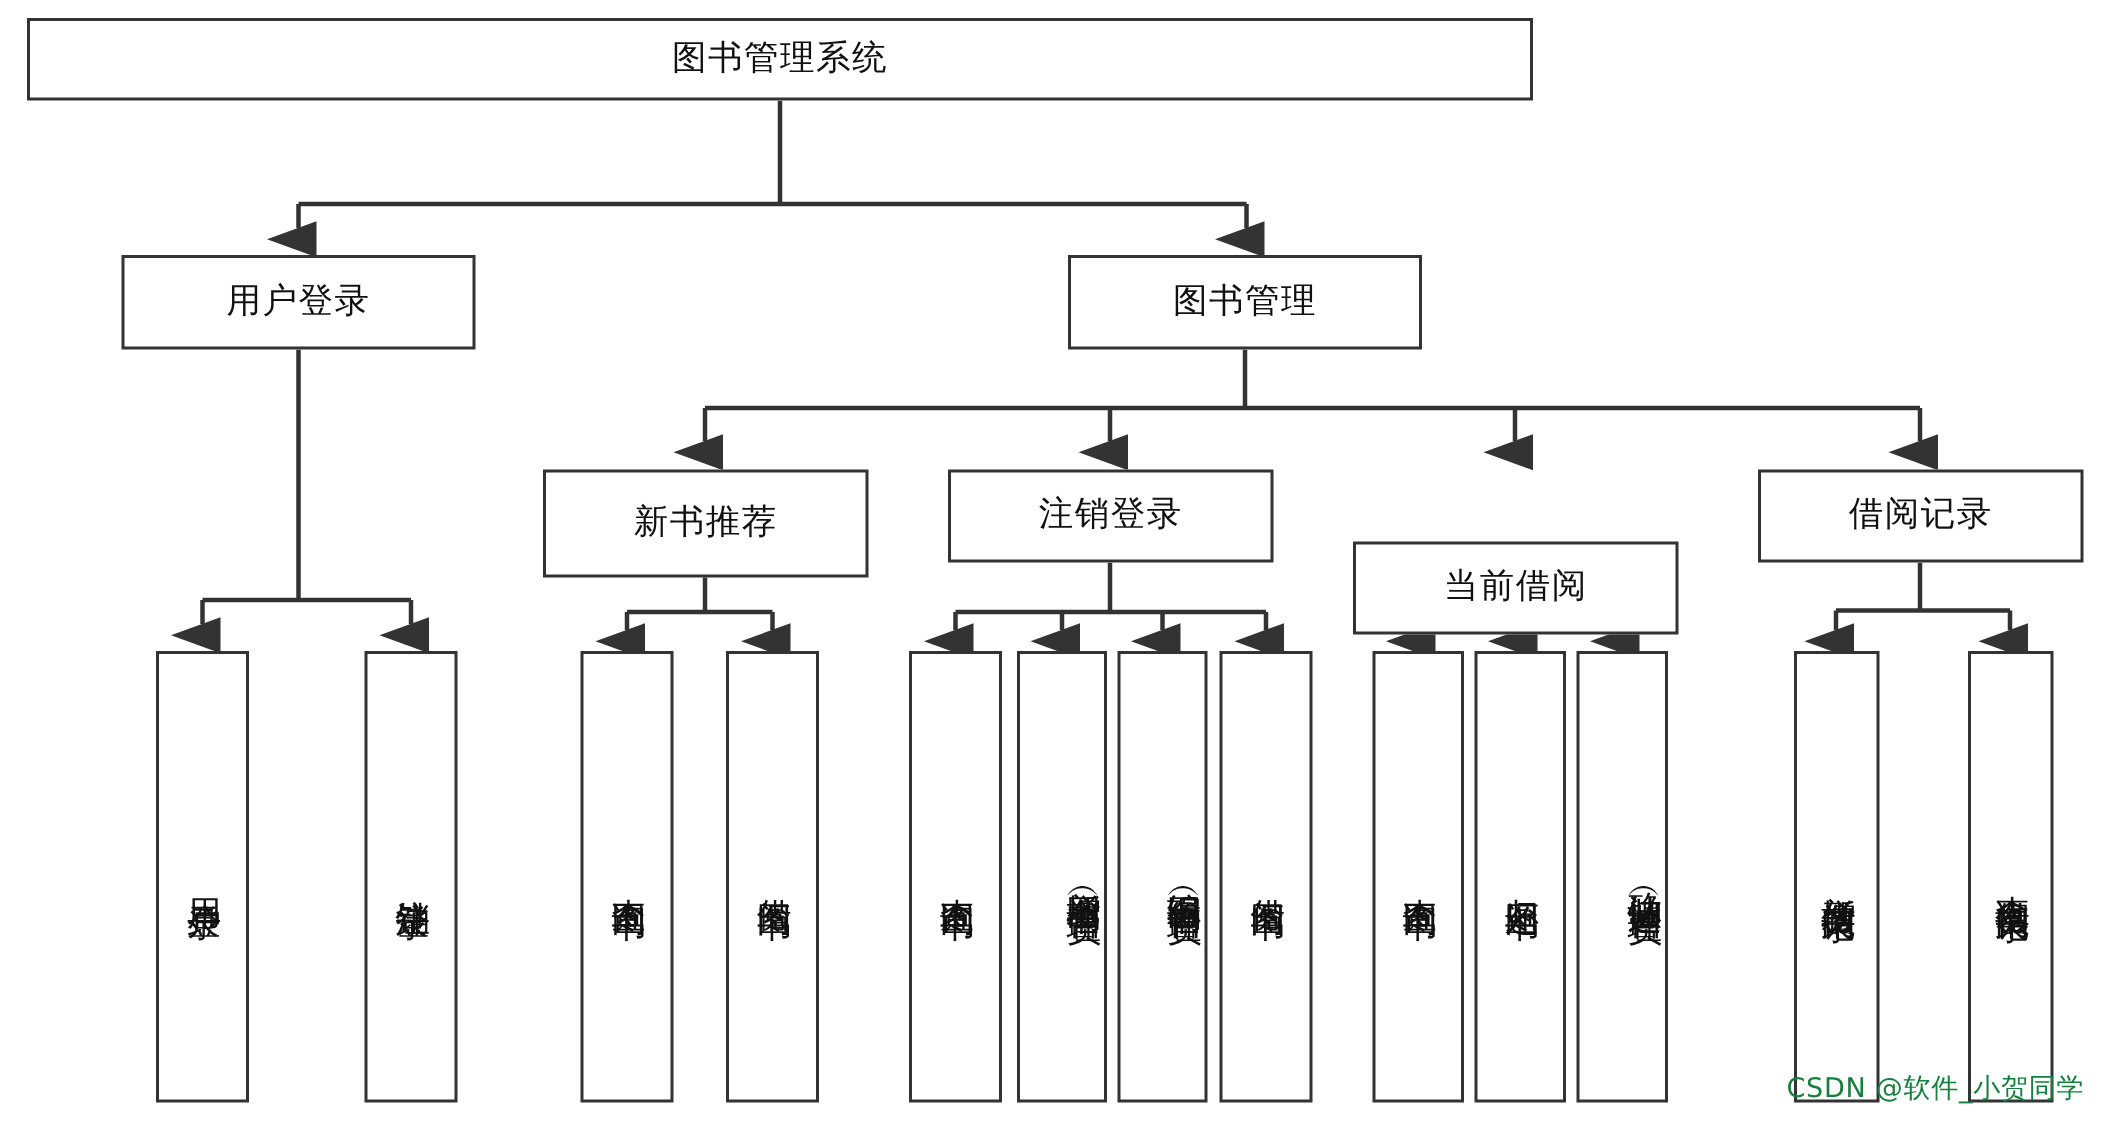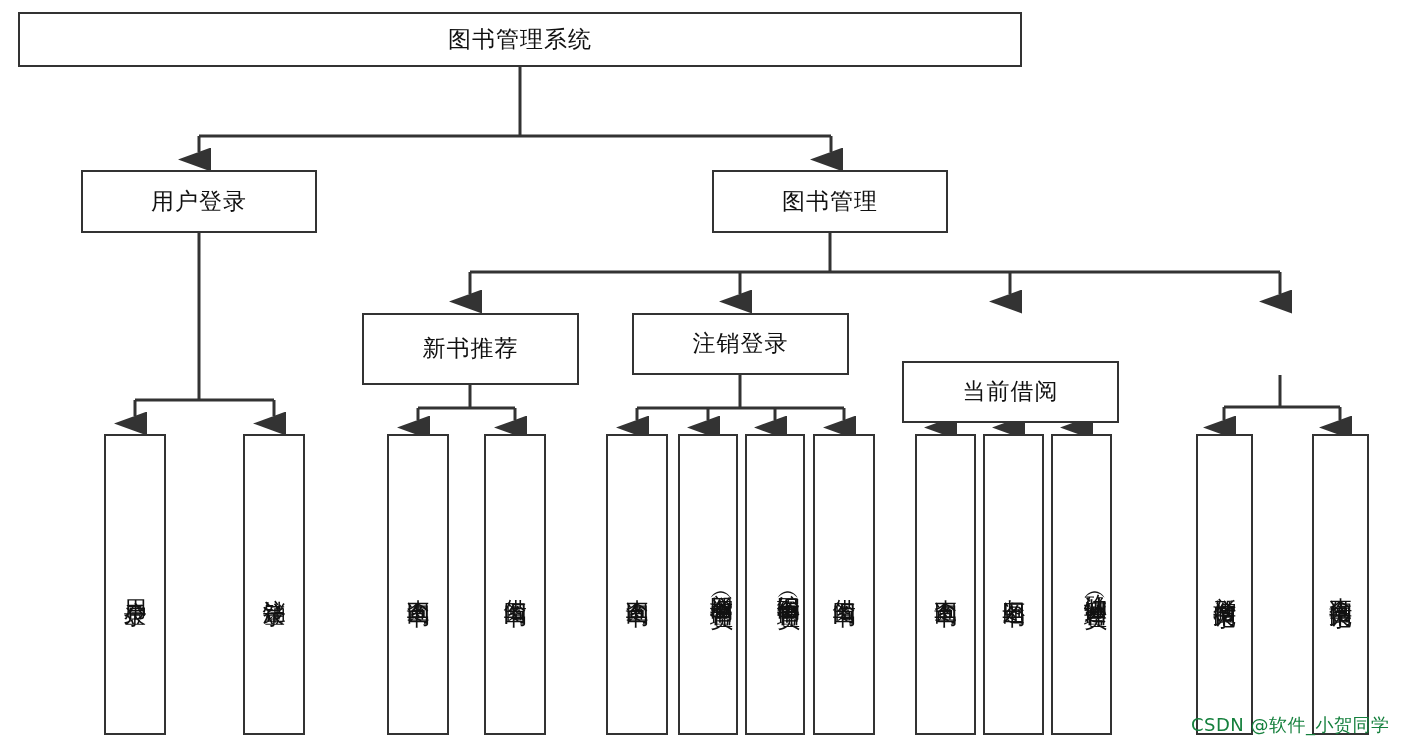--- a/index.html
+++ b/index.html
@@ -134,20 +134,23 @@
 
   <div class="node horiz" style="left:362px; top:313px; width:217px; height:72px;justify-content:center;">
     <span>新书推荐</span>
   </div>
   <div class="node horiz" style="left:632px; top:313px; width:217px; height:62px;">
     <span>注销登录</span>
   </div>
   <div class="node horiz" style="left:902px; top:313px; width:217px; height:62px;margin-top:48px;">
     <span>当前借阅</span>
   </div>
+  <div class="node horiz" style="left:1172px; top:313px; width:217px; height:62px;">
+    <span>借阅记录</span>
+  </div>
 
   <div class="node vert" style="left:104px; top:434px; width:62px; height:301px;">
     <span class="vtext">用户登录</span>
   </div>
   <div class="node vert" style="left:243px; top:434px; width:62px; height:301px;">
     <span class="vtext">注销登录</span>
   </div>
 
   <div class="node vert" style="left:387px; top:434px; width:62px; height:301px;">
     <span class="vtext">查询图书</span>

